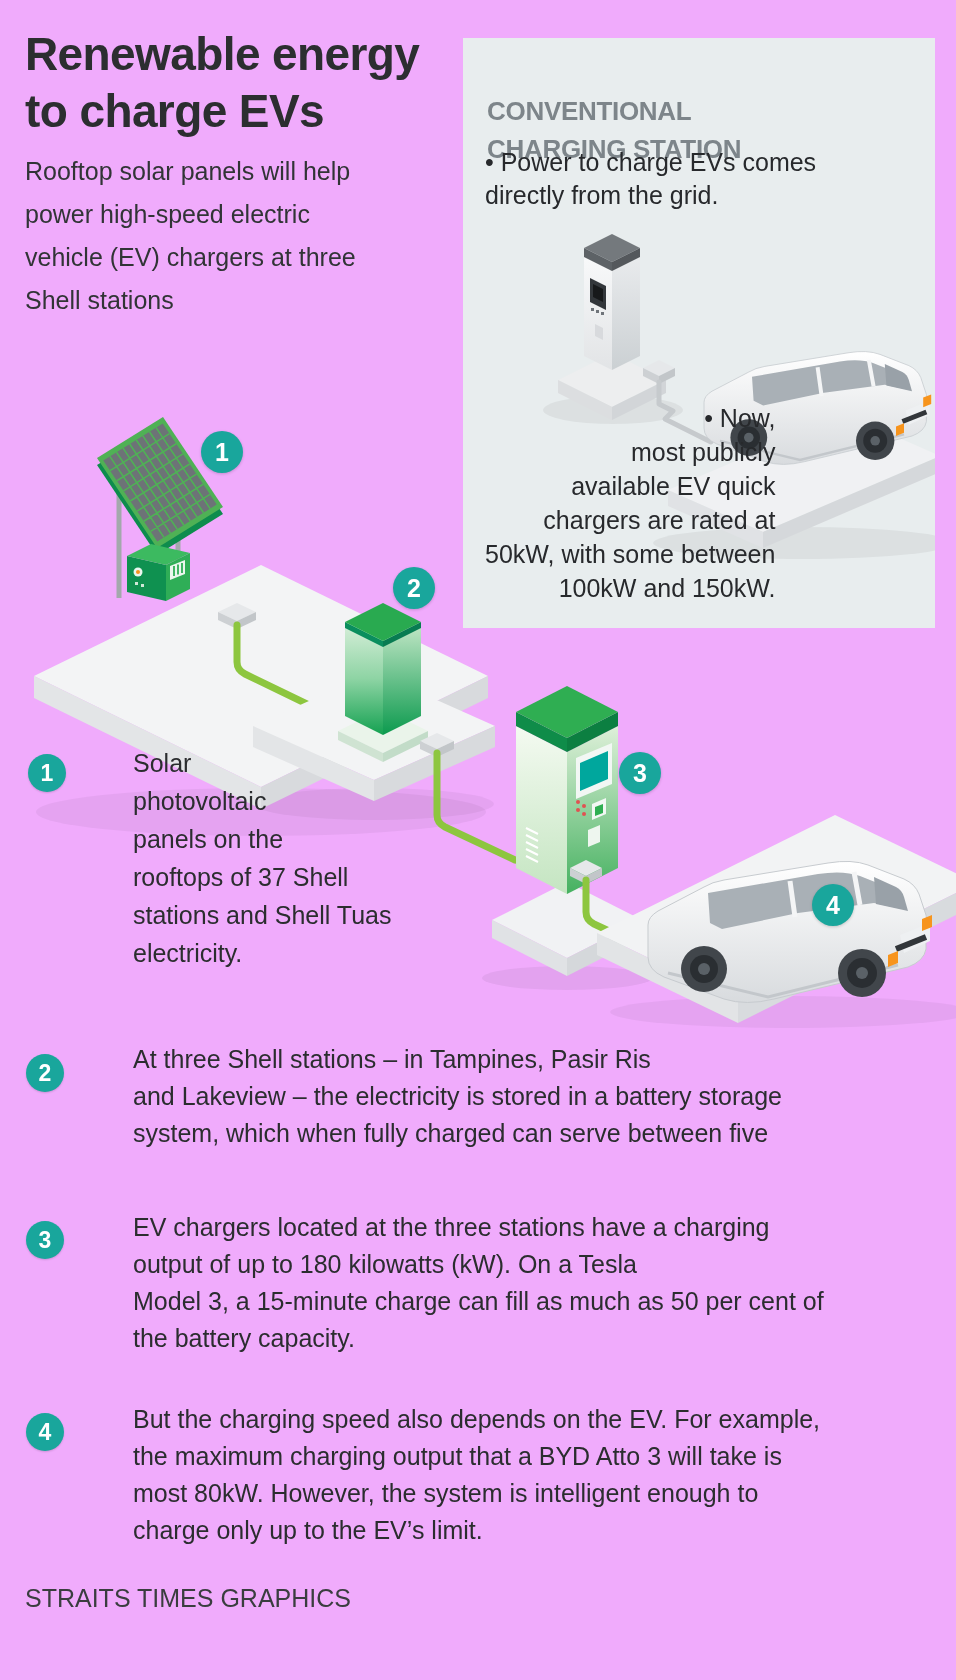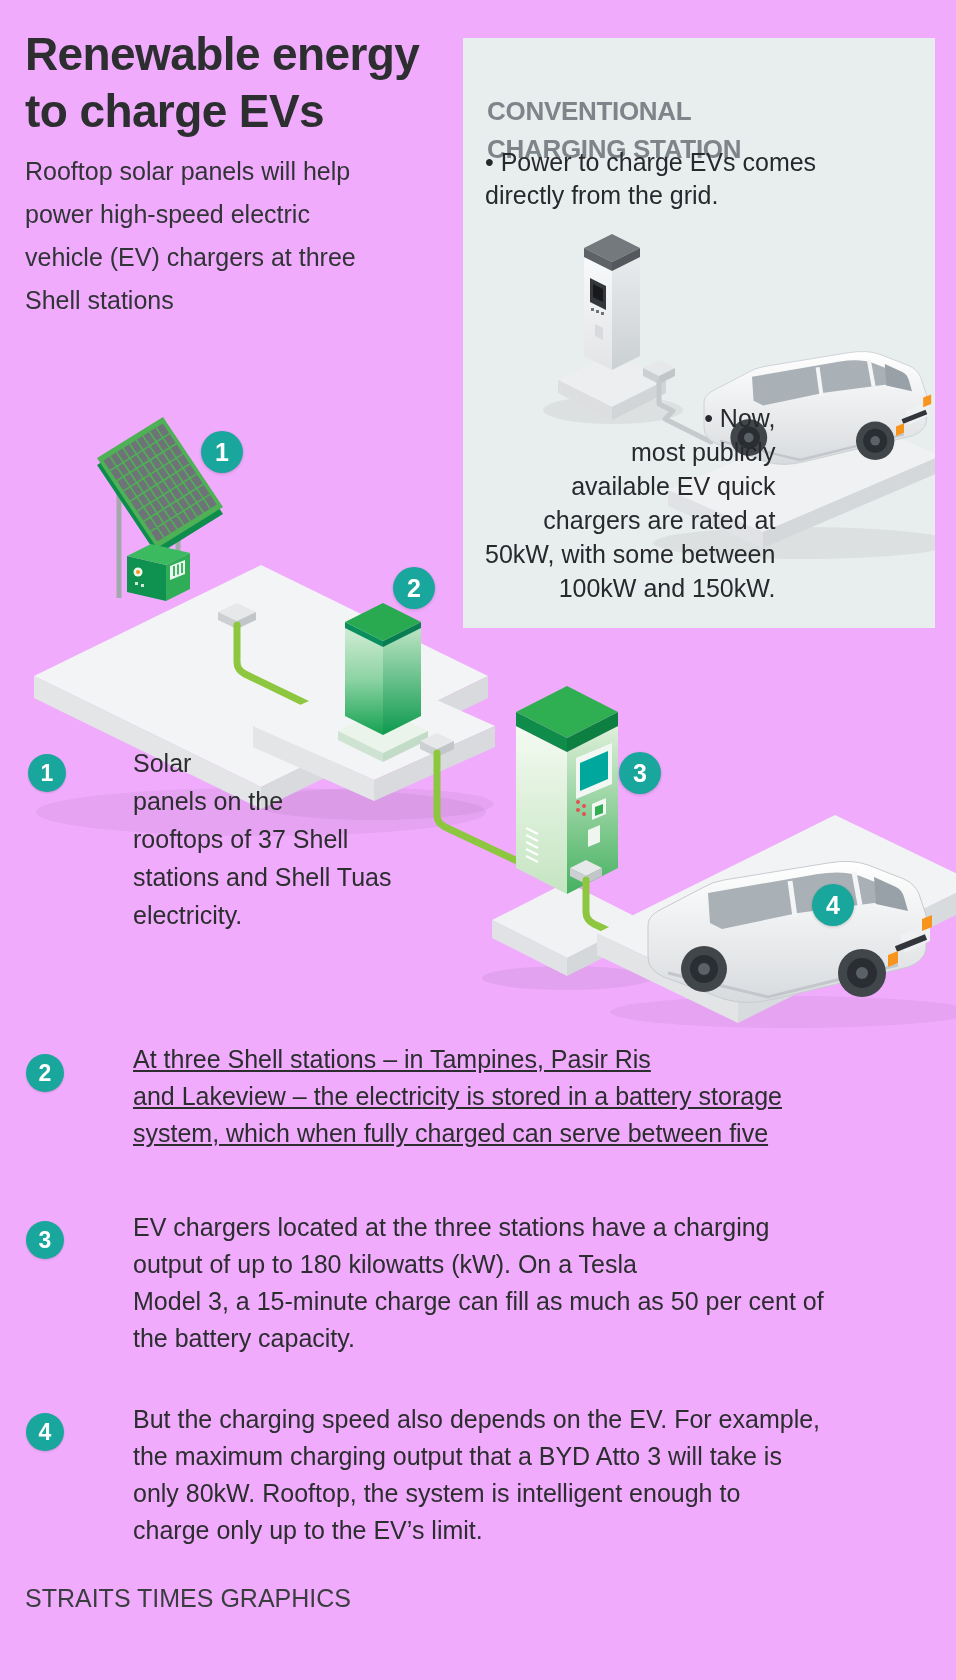--- a/index.html
+++ b/index.html
@@ -267,46 +267,47 @@
   </svg>
 
   <div class="abs marker" style="left:201px;top:431px;">1</div>
   <div class="abs marker" style="left:393px;top:567px;">2</div>
   <div class="abs marker" style="left:619px;top:752px;">3</div>
   <div class="abs marker" style="left:812px;top:884px;">4</div>
 
   <div class="abs step-circle" style="left:28px;top:754px;">1</div>
   <div class="abs step-text s1" style="left:85px;top:744px;">
       <div>Solar</div>
+      <div>photovoltaic</div>
       <div>panels on the</div>
       <div>rooftops of 37 Shell</div>
       <div>stations and Shell Tuas</div>
       <div>electricity.</div>
     </div>
 
   <div class="abs step-circle" style="left:26px;top:1054px;">2</div>
-  <div class="abs step-text" style="left:85px;top:1041px;text-decoration:underline;">
+  <div class="abs step-text" style="left:85px;top:1041px;">
       <div>At three Shell stations – in Tampines, Pasir Ris</div>
       <div>and Lakeview – the electricity is stored in a battery storage</div>
       <div>system, which when fully charged can serve between five</div>
     </div>
 
   <div class="abs step-circle" style="left:26px;top:1221px;">3</div>
   <div class="abs step-text" style="left:85px;top:1209px;">
       <div>EV chargers located at the three stations have a charging</div>
       <div>output of up to 180 kilowatts (kW). On a Tesla</div>
       <div>Model 3, a 15-minute charge can fill as much as 50 per cent of</div>
       <div>the battery capacity.</div>
     </div>
 
   <div class="abs step-circle" style="left:26px;top:1413px;">4</div>
   <div class="abs step-text" style="left:85px;top:1401px;">
       <div>But the charging speed also depends on the EV. For example,</div>
       <div>the maximum charging output that a BYD Atto 3 will take is</div>
-      <div>only 80kW. Rooftop, the system is intelligent enough to</div>
+      <div>most 80kW. However, the system is intelligent enough to</div>
       <div>charge only up to the EV’s limit.</div>
     </div>
 
   <div class="abs source">
       <div>STRAITS TIMES GRAPHICS</div>
     </div>
 
 </div>
 
 </body></html>

